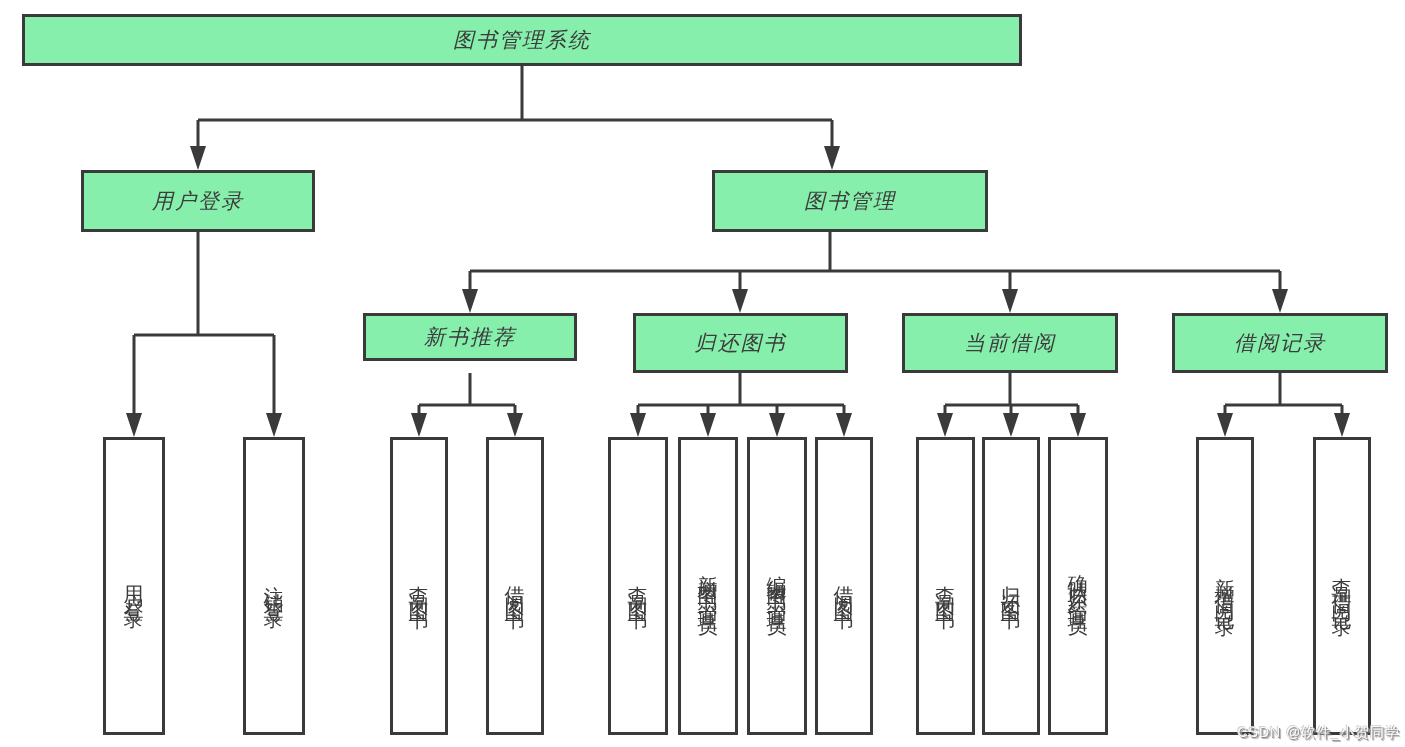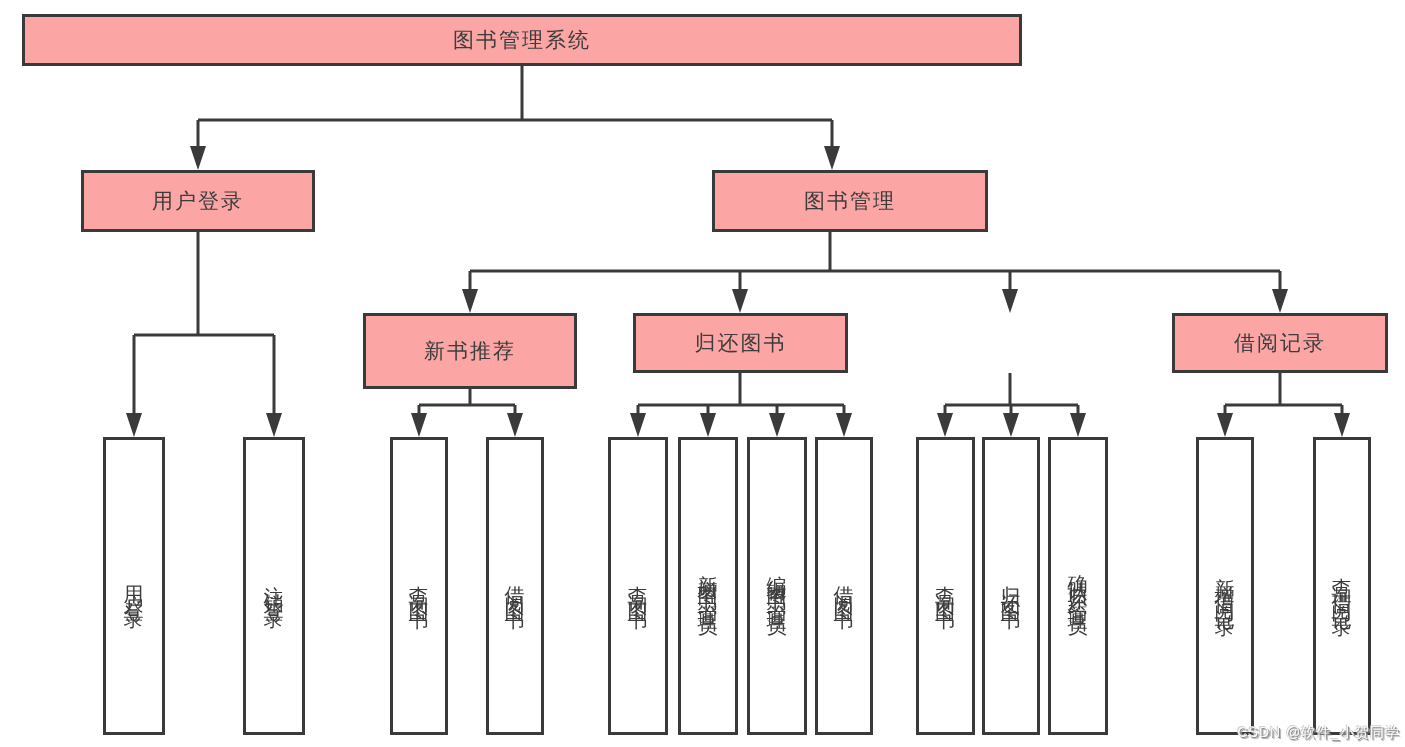--- a/index.html
+++ b/index.html
@@ -8,24 +8,25 @@
     width:1405px;height:747px;
     background:#ffffff;
     font-family:"Liberation Sans","DejaVu Sans",sans-serif;
     overflow:hidden;
   }
   #lines{position:absolute;left:0;top:0;z-index:1;}
   .hbox{
     position:absolute;z-index:2;
     box-sizing:border-box;
     border:3px solid #3a3a3a;
-    background:#fca5a5;
+    background:#86efac;
     display:flex;align-items:center;justify-content:center;
     font-size:21px;color:#3c3c3c;letter-spacing:2px;
     white-space:nowrap;
+    font-style:italic;
   }
   .vbox{
     position:absolute;z-index:2;
     box-sizing:border-box;
     border:3px solid #3a3a3a;
     background:#ffffff;
     display:flex;align-items:center;justify-content:center;
     writing-mode:vertical-rl;text-orientation:mixed;
     font-size:20px;color:#3c3c3c;letter-spacing:8px;
     line-height:1;
@@ -92,22 +93,23 @@
       <polygon points="1217,413 1233,413 1225,437" fill="#3a3a3a"></polygon>
       <polygon points="1334,413 1350,413 1342,437" fill="#3a3a3a"></polygon>
     </g>
   </svg>
 
   <div class="hbox" style="left:22px;top:14px;width:1000px;height:52px">图书管理系统</div>
 
   <div class="hbox" style="left:81px;top:170px;width:234px;height:62px">用户登录</div>
   <div class="hbox" style="left:712px;top:170px;width:276px;height:62px">图书管理</div>
 
-  <div class="hbox" style="left:363px;top:313px;width:214px;height:76px">新书推荐</div>
+  <div class="hbox" style="left:363px;top:313px;width:214px;height:48px">新书推荐</div>
   <div class="hbox" style="left:633px;top:313px;width:215px;height:60px">归还图书</div>
+  <div class="hbox" style="left:902px;top:313px;width:216px;height:60px">当前借阅</div>
   <div class="hbox" style="left:1172px;top:313px;width:216px;height:60px">借阅记录</div>
 
   <div class="vbox" style="left:103px;top:437px;width:62px;height:298px">用户登录</div>
   <div class="vbox" style="left:243px;top:437px;width:62px;height:298px">注销登录</div>
 
   <div class="vbox" style="left:390px;top:437px;width:58px;height:298px">查询图书</div>
   <div class="vbox" style="left:486px;top:437px;width:58px;height:298px">借阅图书</div>
 
   <div class="vbox" style="left:608px;top:437px;width:60px;height:298px">查询图书</div>
   <div class="vbox" style="left:678px;top:437px;width:60px;height:298px;letter-spacing:6px">新增图书（管理员）</div>

